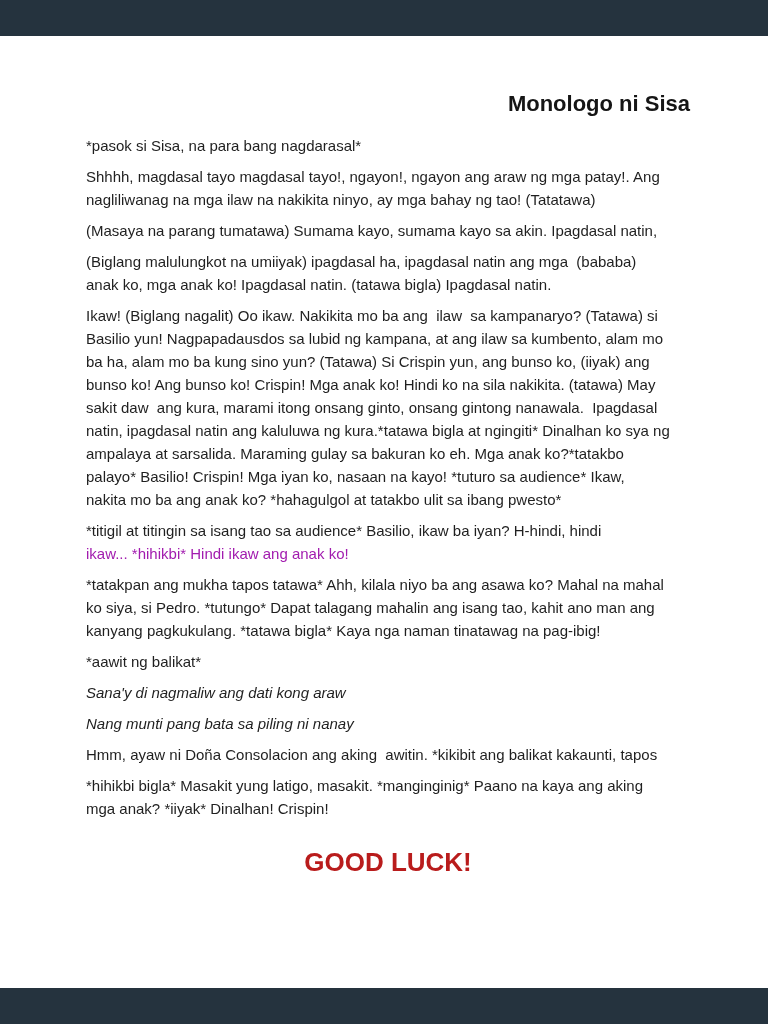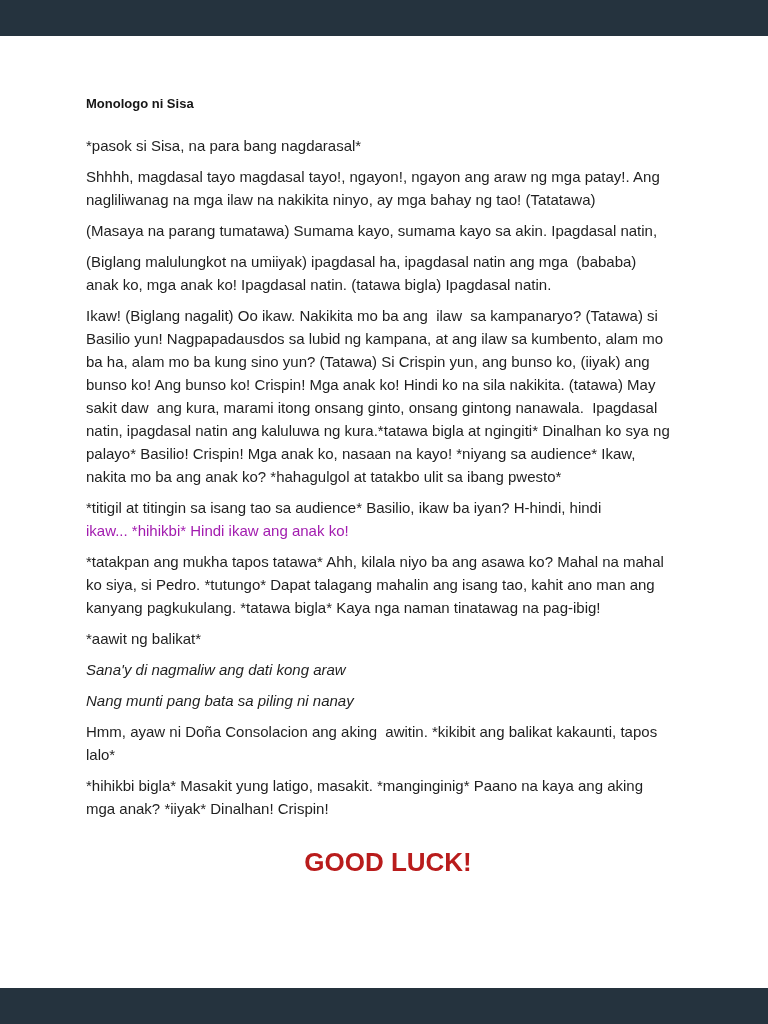--- a/index.html
+++ b/index.html
@@ -15,22 +15,22 @@
     position: absolute; left: 0; width: 768px; height: 36px;
     background: #25333e;
   }
   .letterbox.top { top: 0; }
   .letterbox.bottom { top: 988px; }
   .page-content {
     position: absolute; top: 0; left: 86px; width: 604px;
   }
   .doc-title {
     margin: 93px 0 19px 0;
-    font-size: 13px; line-height: 22px;
-    font-weight: bold; text-align: left;
+    font-size: 22px; line-height: 22px;
+    font-weight: bold; text-align: right;
     color: #151515;
   }
   .para {
     margin: 4px 0 8px 0;
     font-size: 15px; line-height: 23px;
   }
   .ln { white-space: pre; }
   .para.italic .ln { font-style: italic; }
   .ln.muted { color: #a21caf; }
   .closing {
@@ -67,21 +67,22 @@
     <div class="ln">anak ko, mga anak ko! Ipagdasal natin. (tatawa bigla) Ipagdasal natin.</div>
   </div>
 
   <div class="para">
     <div class="ln">Ikaw! (Biglang nagalit) Oo ikaw. Nakikita mo ba ang  ilaw  sa kampanaryo? (Tatawa) si</div>
     <div class="ln">Basilio yun! Nagpapadausdos sa lubid ng kampana, at ang ilaw sa kumbento, alam mo</div>
     <div class="ln">ba ha, alam mo ba kung sino yun? (Tatawa) Si Crispin yun, ang bunso ko, (iiyak) ang</div>
     <div class="ln">bunso ko! Ang bunso ko! Crispin! Mga anak ko! Hindi ko na sila nakikita. (tatawa) May</div>
     <div class="ln">sakit daw  ang kura, marami itong onsang ginto, onsang gintong nanawala.  Ipagdasal</div>
     <div class="ln">natin, ipagdasal natin ang kaluluwa ng kura.*tatawa bigla at ngingiti* Dinalhan ko sya ng</div>
-    <div class="ln">palayo* Basilio! Crispin! Mga anak ko, nasaan na kayo! *niyang sa audience* Ikaw,</div>
+    <div class="ln">ampalaya at sarsalida. Maraming gulay sa bakuran ko eh. Mga anak ko?*tatakbo</div>
+    <div class="ln">palayo* Basilio! Crispin! Mga iyan ko, nasaan na kayo! *tuturo sa audience* Ikaw,</div>
     <div class="ln">nakita mo ba ang anak ko? *hahagulgol at tatakbo ulit sa ibang pwesto*</div>
   </div>
 
   <div class="para">
     <div class="ln">*titigil at titingin sa isang tao sa audience* Basilio, ikaw ba iyan? H-hindi, hindi</div>
     <div class="ln muted">ikaw... *hihikbi* Hindi ikaw ang anak ko!</div>
   </div>
 
   <div class="para">
     <div class="ln">*tatakpan ang mukha tapos tatawa* Ahh, kilala niyo ba ang asawa ko? Mahal na mahal</div>
@@ -96,21 +97,20 @@
   <div class="para italic">
     <div class="ln">Sana'y di nagmaliw ang dati kong araw</div>
   </div>
 
   <div class="para italic">
     <div class="ln">Nang munti pang bata sa piling ni nanay</div>
   </div>
 
   <div class="para">
     <div class="ln">Hmm, ayaw ni Doña Consolacion ang aking  awitin. *kikibit ang balikat kakaunti, tapos</div>
-    <div class="ln">lalo*</div>
   </div>
 
   <div class="para">
     <div class="ln">*hihikbi bigla* Masakit yung latigo, masakit. *manginginig* Paano na kaya ang aking</div>
     <div class="ln">mga anak? *iiyak* Dinalhan! Crispin!</div>
   </div>
 
   <div class="closing">GOOD LUCK!</div>
 
 </div>

